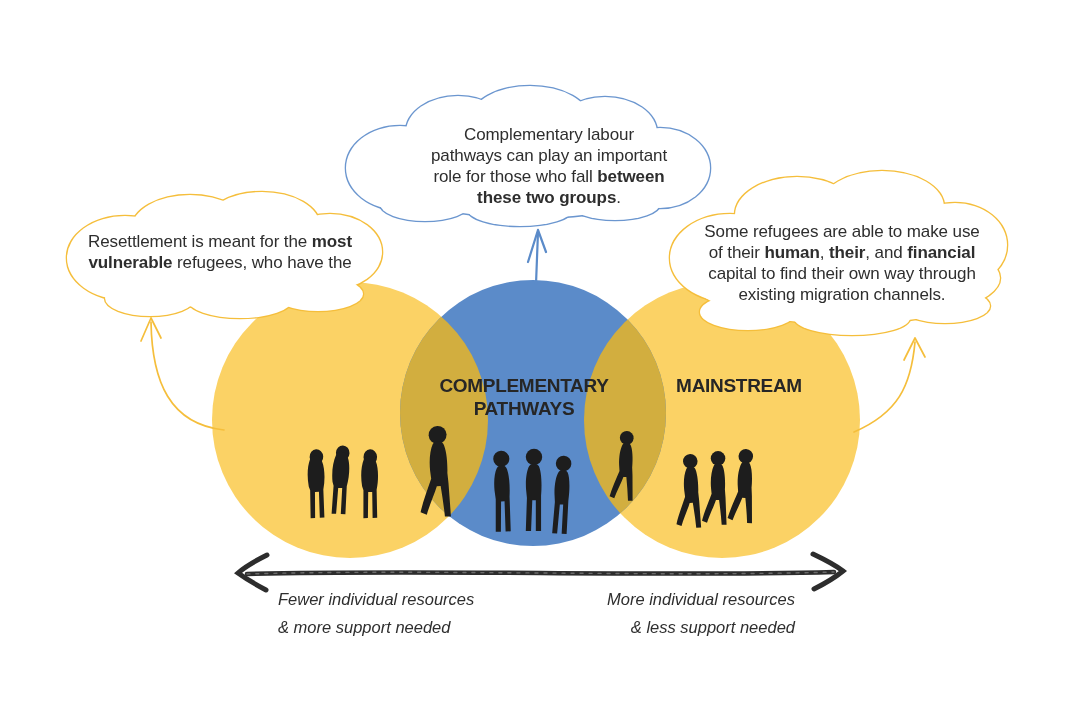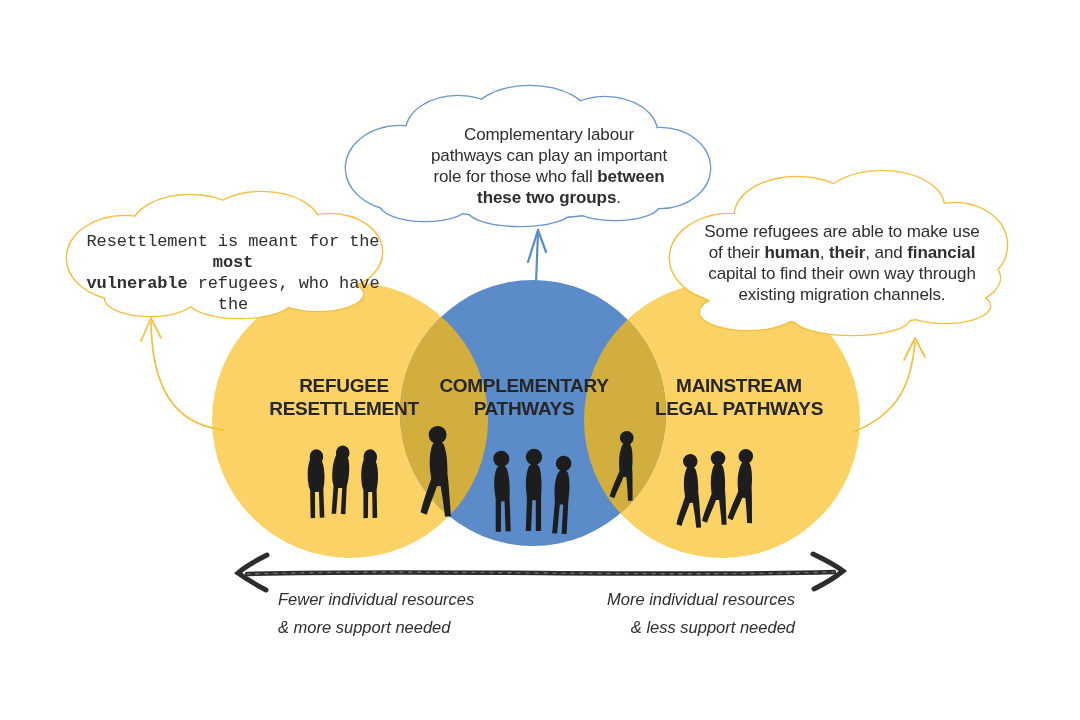--- a/index.html
+++ b/index.html
@@ -170,43 +170,38 @@
     </g>
   </svg>
 
   <div class="cloud-text" style="left:389px;top:124px;width:320px;">
       <div><span>Complementary labour</span></div>
       <div><span>pathways can play an important</span></div>
       <div><span>role for those who fall </span><b>between</b></div>
       <div><b>these two groups</b><span>.</span></div>
     </div>
 
-  <div class="cloud-text" style="left:73px;top:231px;width:320px;font-family:Liberation Mono, monospace;">
+  <div class="cloud-text" style="left:60px;top:231px;width:320px;">
       <div><span>Resettlement is meant for the </span><b>most</b></div>
       <div><b>vulnerable</b><span> refugees, who have the</span></div>
     </div>
 
   <div class="cloud-text" style="left:681px;top:221px;width:322px;">
       <div><span>Some refugees are able to make use</span></div>
       <div><span>of their </span><b>human</b><span>, </span><b>their</b><span>, and </span><b>financial</b></div>
       <div><span>capital to find their own way through</span></div>
       <div><span>existing migration channels.</span></div>
     </div>
 
-  <div class="circle-label" style="left:234px;top:374px;width:220px;">
-    <div>REFUGEE</div>
-    <div>RESETTLEMENT</div>
-  </div>
   <div class="circle-label" style="left:414px;top:374px;width:220px;">
     <div>COMPLEMENTARY</div>
     <div>PATHWAYS</div>
   </div>
   <div class="circle-label" style="left:629px;top:374px;width:220px;">
     <div>MAINSTREAM</div>
-    <div>LEGAL PATHWAYS</div>
   </div>
 
   <div class="axis-label" style="left:278px;top:585px;width:260px;">
     <div>Fewer individual resources</div>
     <div>&amp; more support needed</div>
   </div>
   <div class="axis-label right" style="left:515px;top:585px;width:280px;">
     <div>More individual resources</div>
     <div>&amp; less support needed</div>
   </div>

